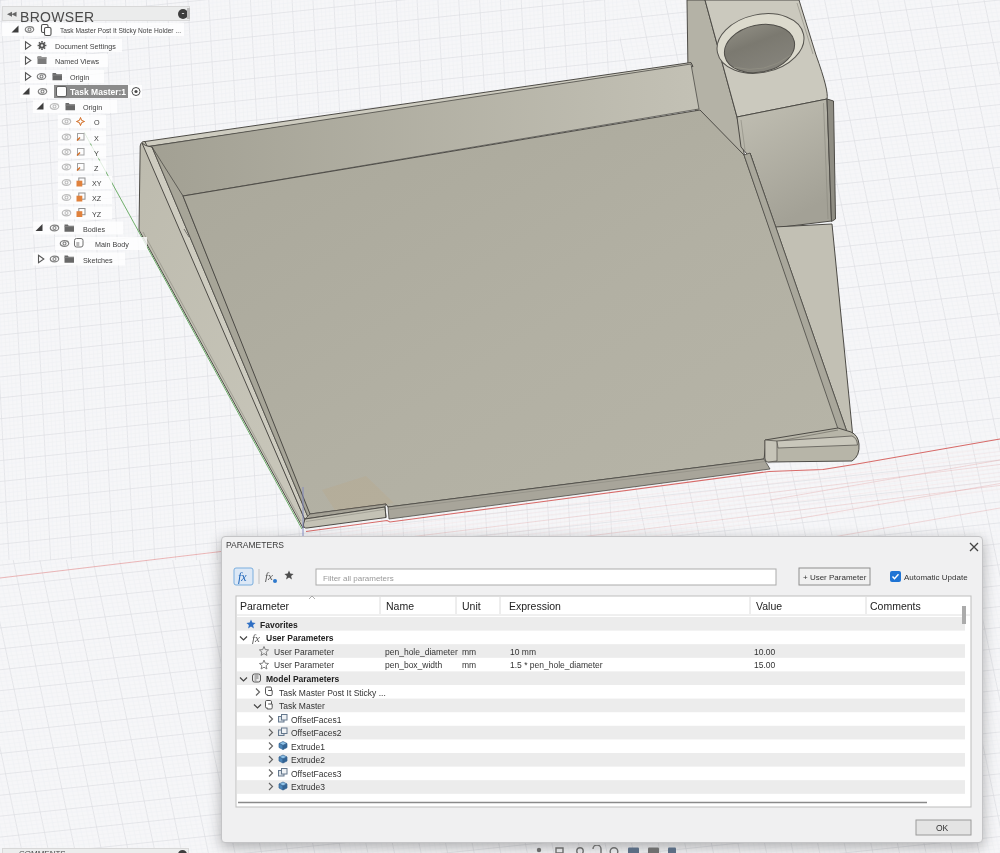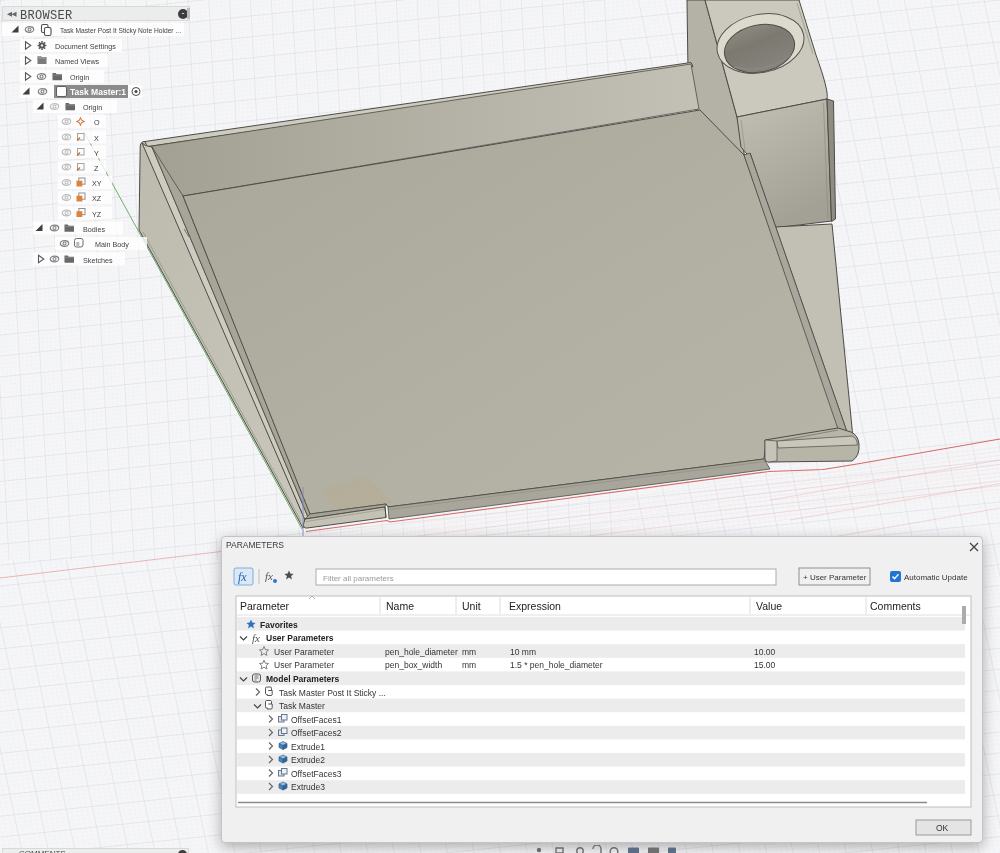--- a/index.html
+++ b/index.html
@@ -115,21 +115,21 @@
 
   <path d="M84,132 L302,529" stroke="#6fae6a" stroke-width="1" fill="none"></path>
 
   <path d="M306,531.5 L387,520.5 L390,522 L769,471.5 L823,469.5 L857,464 L1000,439" stroke="#d76a68" stroke-width="1.1" fill="none"></path>
 
   <path d="M303,487 L303,538" stroke="#8089c4" stroke-width="0.9" fill="none"></path>
 </svg>
 
 <div class="abs" style="left:2px;top:6px;width:186px;height:13px;background:#ebecec;border:1px solid #d9d9d9;">
   <span style="position:absolute;left:4px;top:3px;font-size:6.5px;color:#666;letter-spacing:-0.5px;">◀◀</span>
-  <span style="position:absolute;left:17px;top:2px;font-size:12px;color:#4a4a4a;letter-spacing:0.3px;font-family:Liberation Mono, monospace;">BROWSER</span>
+  <span style="position:absolute;left:17px;top:2px;font-size:14px;color:#4a4a4a;letter-spacing:0.3px;">BROWSER</span>
   <span style="position:absolute;left:175px;top:1.5px;width:10px;height:10px;background:#3d3d3d;border-radius:50%;color:#fff;font-size:9px;line-height:9px;text-align:center;">-</span>
   <span style="position:absolute;left:184px;top:1px;width:3px;height:11px;background:#bdbdbd;"></span>
 </div>
 
 <svg class="abs" style="left:0;top:0;" width="260" height="280">
   <defs>
     <g id="i-open">
         <path d="M0.5,7.5 L7.5,7.5 L7.5,0.5 Z" fill="#3e3e3e"></path>
       </g>
     <g id="i-closed">

